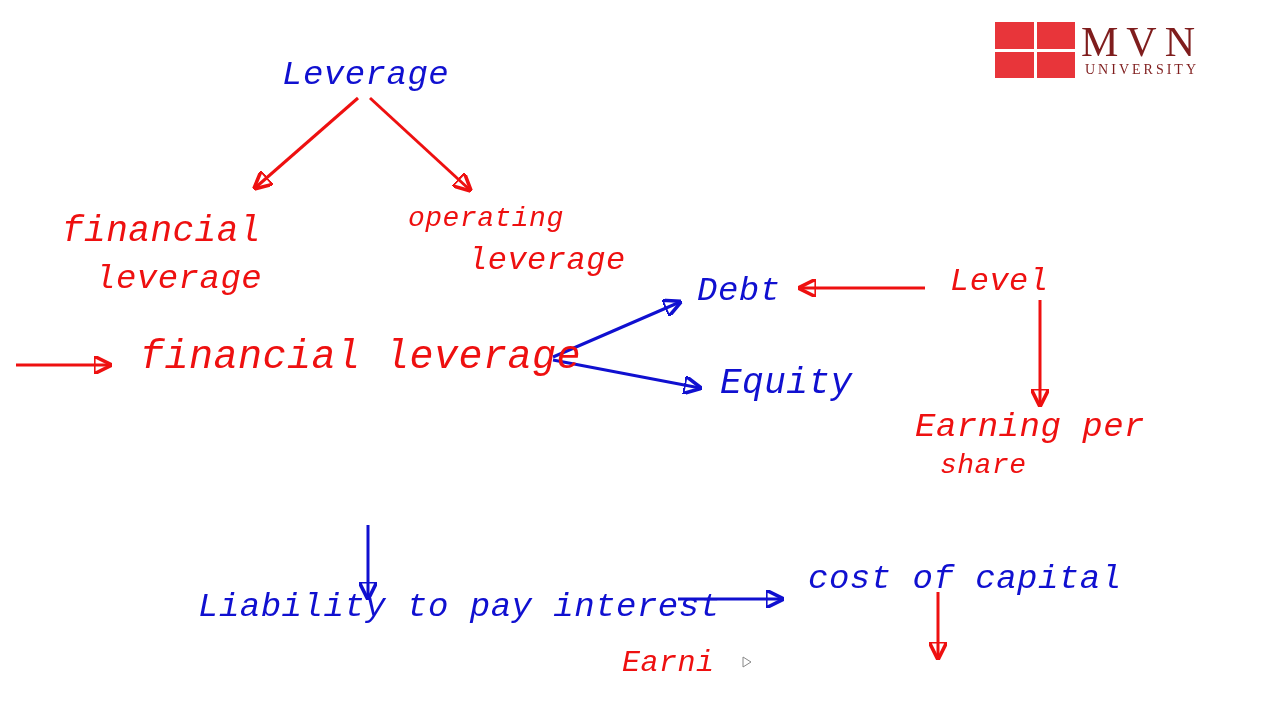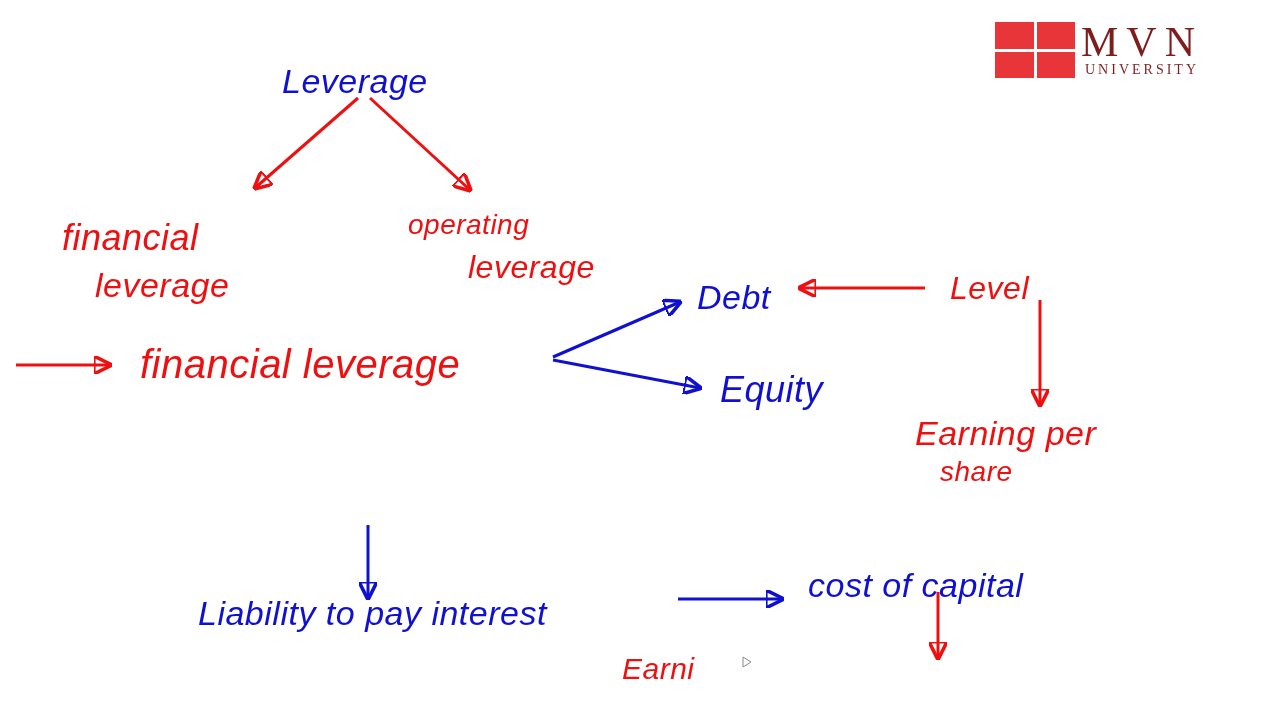--- a/index.html
+++ b/index.html
@@ -11,26 +11,25 @@
       overflow: hidden;
     }
     .board {
       position: relative;
       width: 1280px;
       height: 720px;
       background: #ffffff;
     }
     .ink {
       position: absolute;
-      font-family: Liberation Sans, sans-serif;
+      font-family: Liberation Mono, monospace;
       font-style: italic;
       white-space: nowrap;
       line-height: 1;
       letter-spacing: 0.5px;
-      margin-top: 6px;
     }
     .blue { color: #1010d0; }
     .red  { color: #ee1010; }
     svg.arrows {
       position: absolute;
       left: 0; top: 0;
       width: 1280px; height: 720px;
       pointer-events: none;
     }
     

